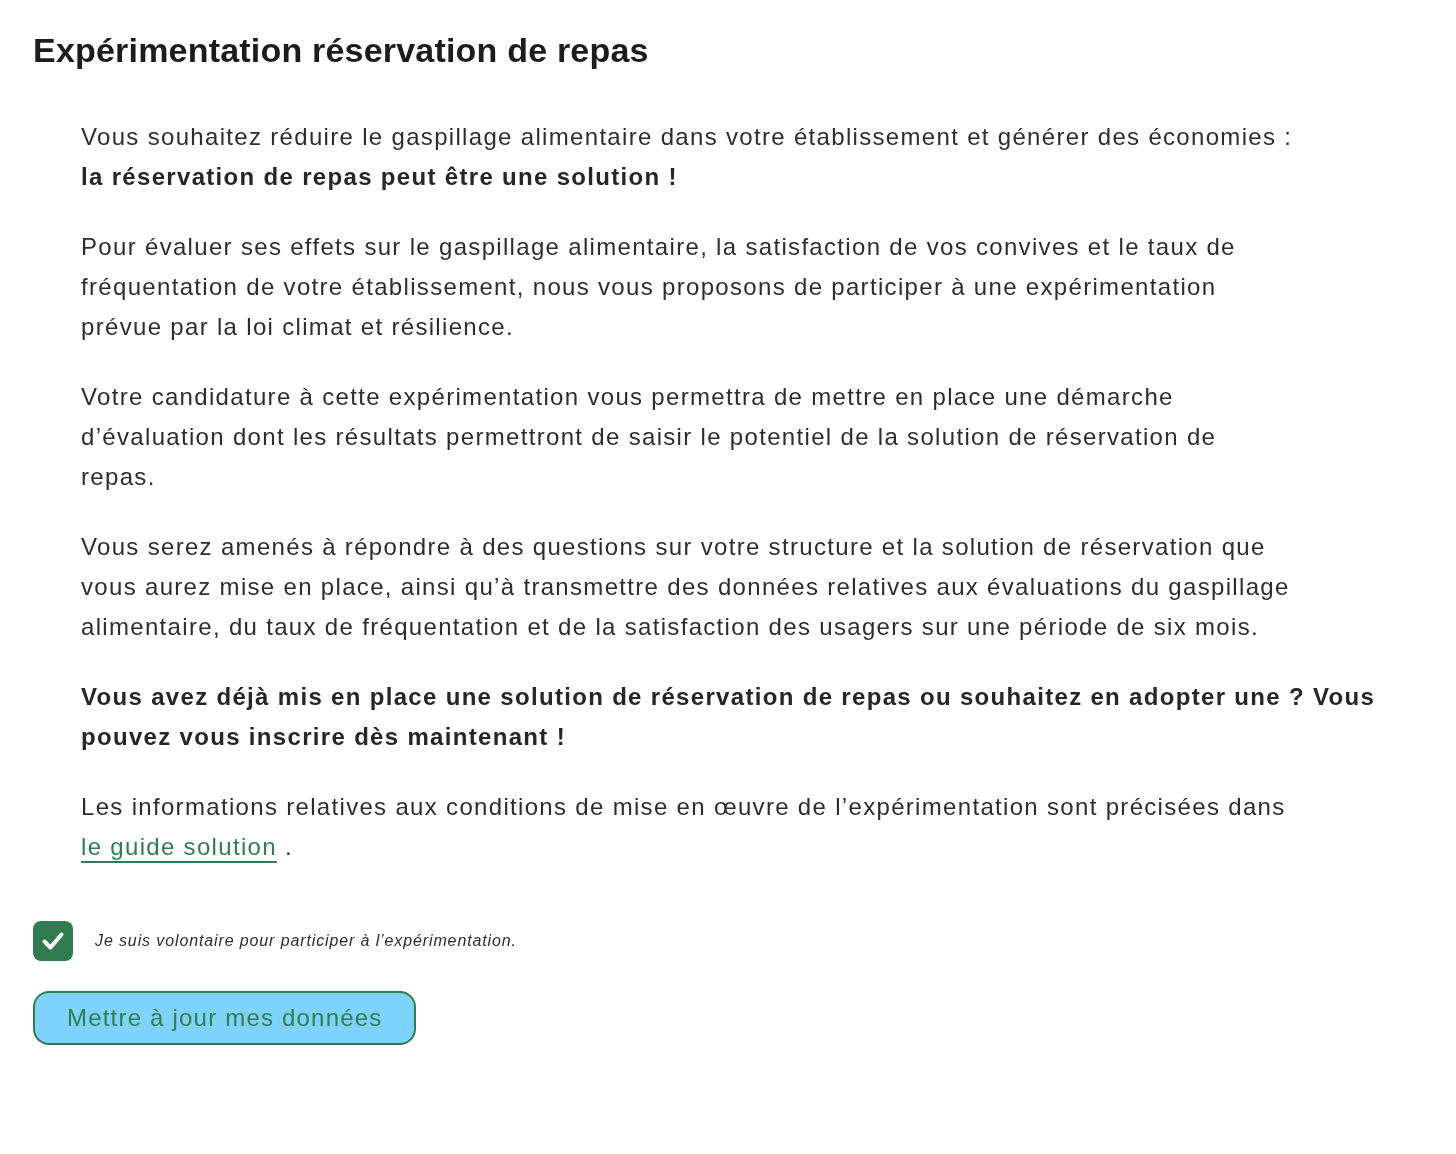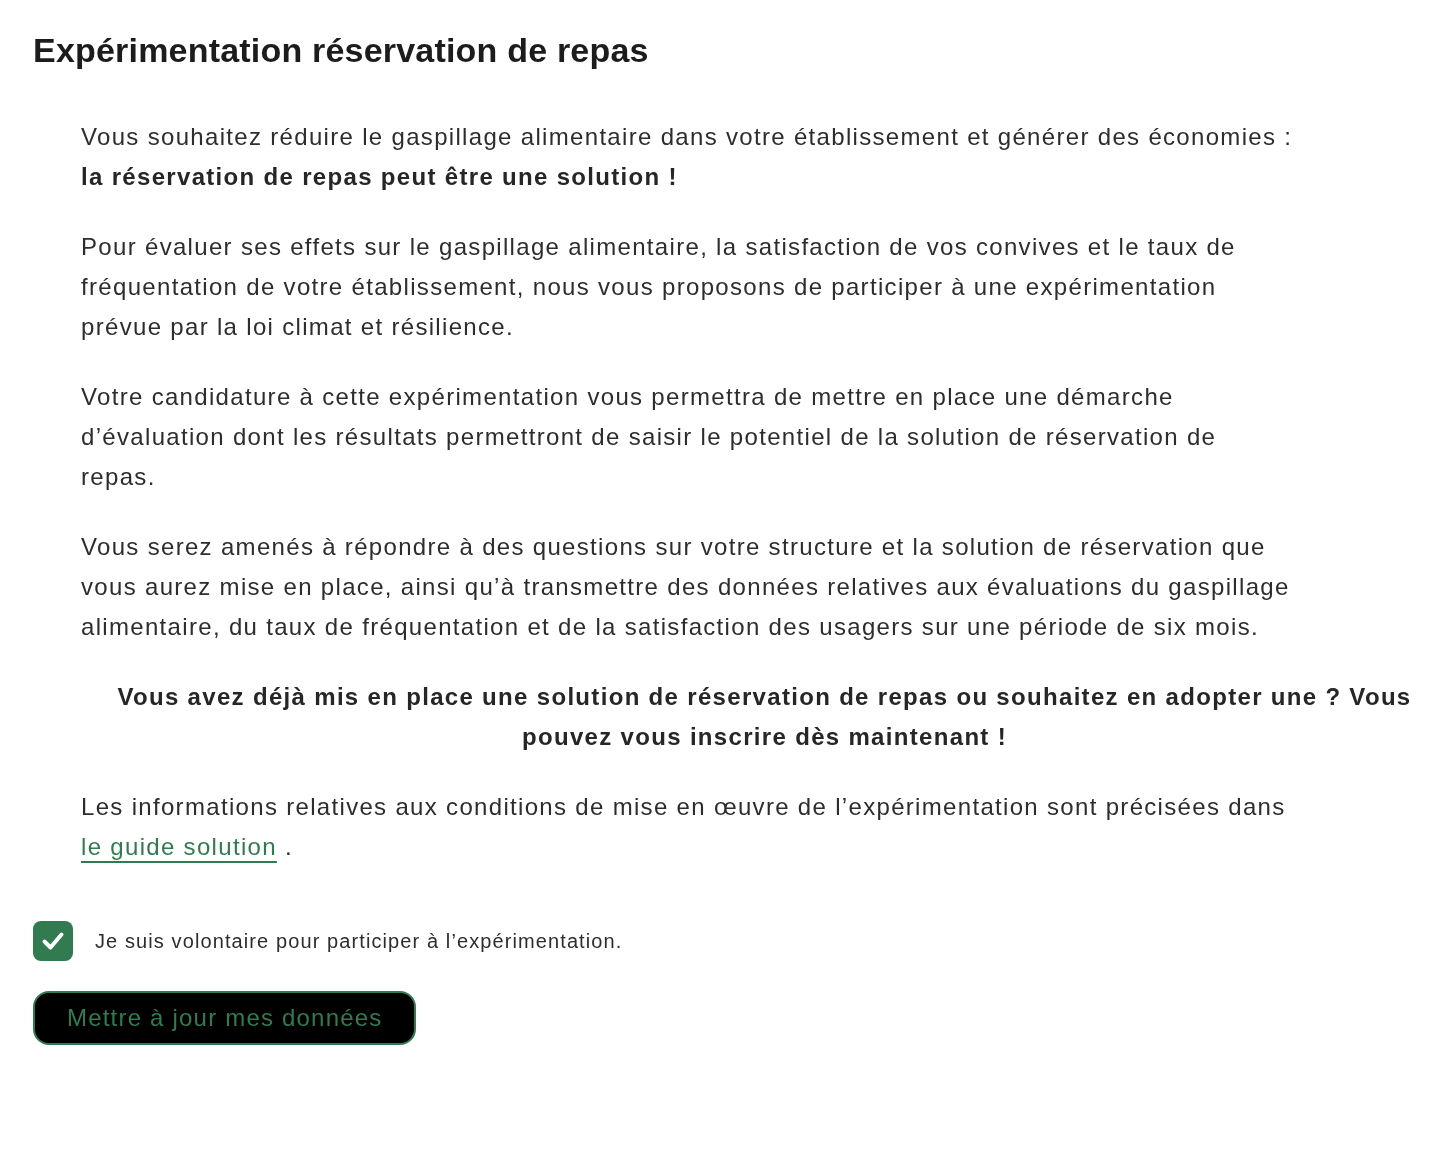--- a/index.html
+++ b/index.html
@@ -38,21 +38,20 @@
     white-space: pre-line;
     margin-bottom: 30px;
     color: #2d2d2d;
     margin-left: 48px;
   }
 
   p.body-par strong,
   p.body-par.bold-par {
     font-weight: 700;
     color: #262626;
-    text-align: center;
   }
 
   a.guide-link {
     color: var(--green, #327a50);
     text-decoration: underline;
     text-decoration-thickness: 2px;
     text-underline-offset: 6px;
     cursor: pointer;
   }
 
@@ -71,35 +70,36 @@
     display: inline-flex;
     align-items: center;
     justify-content: center;
     flex: 0 0 auto;
     cursor: pointer;
   }
 
   .checkbox-box svg { display: block; }
 
   .checkbox-label {
-    font-size: 20px;
+    font-size: 16px;
     line-height: 40px;
     letter-spacing: 0.055em;
     color: #2d2d2d;
     cursor: pointer;
+    font-style: italic;
   }
 
   .update-button {
     margin-top: 30px;
     display: inline-flex;
     align-items: center;
     justify-content: center;
     height: 54px;
     padding: 0 32px;
-    background: #000000;
+    background: #7dd3fc;
     border: 2px solid var(--green, #327a50);
     border-radius: 16px;
     color: var(--green, #327a50);
     font-family: "Liberation Sans", sans-serif;
     font-size: 24px;
     letter-spacing: 0.05em;
     cursor: pointer;
   }
 </style>
 </head>

